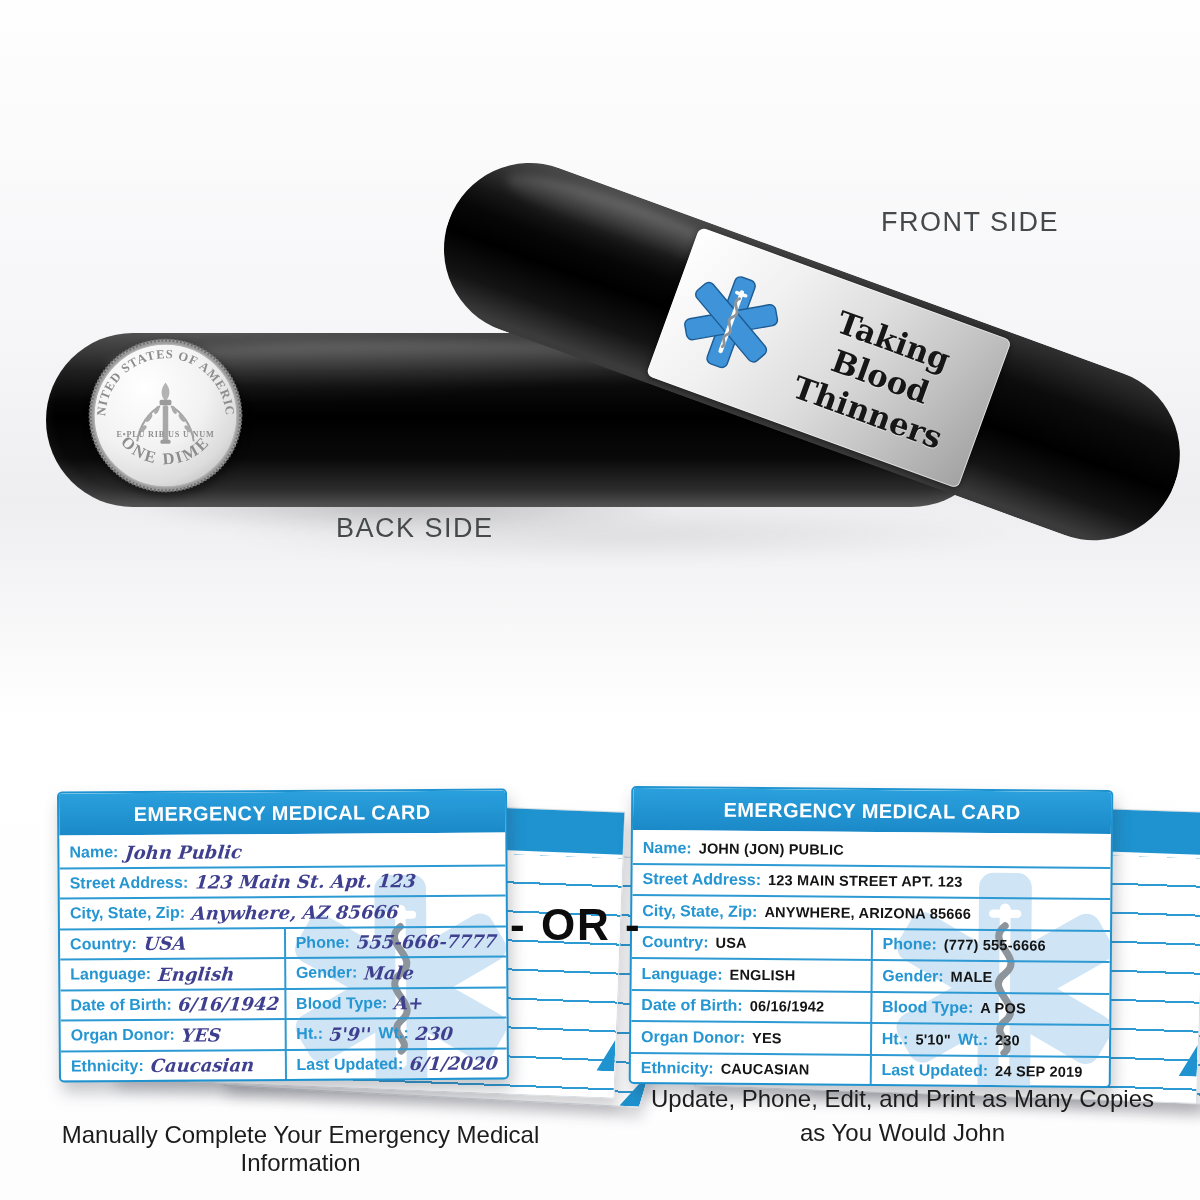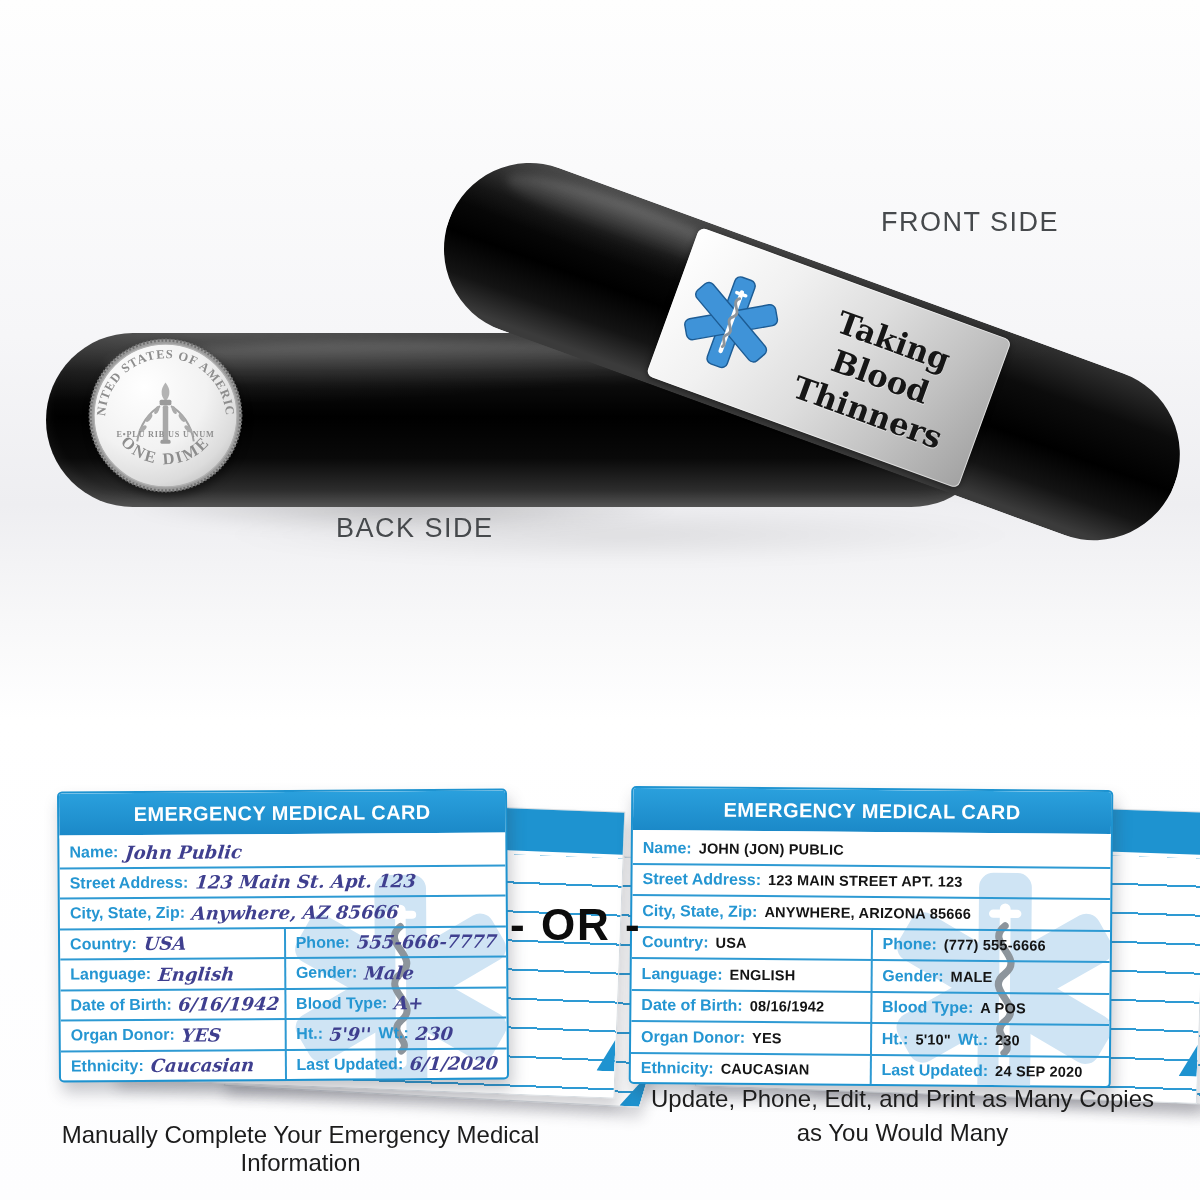--- a/index.html
+++ b/index.html
@@ -327,21 +327,21 @@
               <span class="typed">ENGLISH</span>
             </div>
           <div class="ccell cright">
               <span class="lbl">Gender:</span>
               <span class="typed">MALE</span>
             </div>
         </div>
         <div class="crow">
           <div class="ccell cleft">
               <span class="lbl">Date of Birth:</span>
-              <span class="typed">08/16/1942</span>
+              <span class="typed">06/16/1942</span>
             </div>
           <div class="ccell cright">
               <span class="lbl">Blood Type:</span>
               <span class="typed">A POS</span>
             </div>
         </div>
         <div class="crow">
           <div class="ccell cleft">
               <span class="lbl">Organ Donor:</span>
               <span class="typed">YES</span>
@@ -353,26 +353,26 @@
               <span class="typed">230</span>
             </div>
         </div>
         <div class="crow">
           <div class="ccell cleft">
               <span class="lbl">Ethnicity:</span>
               <span class="typed">CAUCASIAN</span>
             </div>
           <div class="ccell cright">
               <span class="lbl">Last Updated:</span>
-              <span class="typed">24 SEP 2020</span>
+              <span class="typed">24 SEP 2019</span>
             </div>
         </div>
       </div>
     </div>
   </div>
 
   <div class="caption cap-manual">Manually Complete Your Emergency Medical Information</div>
   <div class="caption cap-update">
     <div>Update, Phone, Edit, and Print as Many Copies</div>
-    <div>as You Would Many</div>
+    <div>as You Would John</div>
   </div>
 
 </div>
 
 </body></html>

